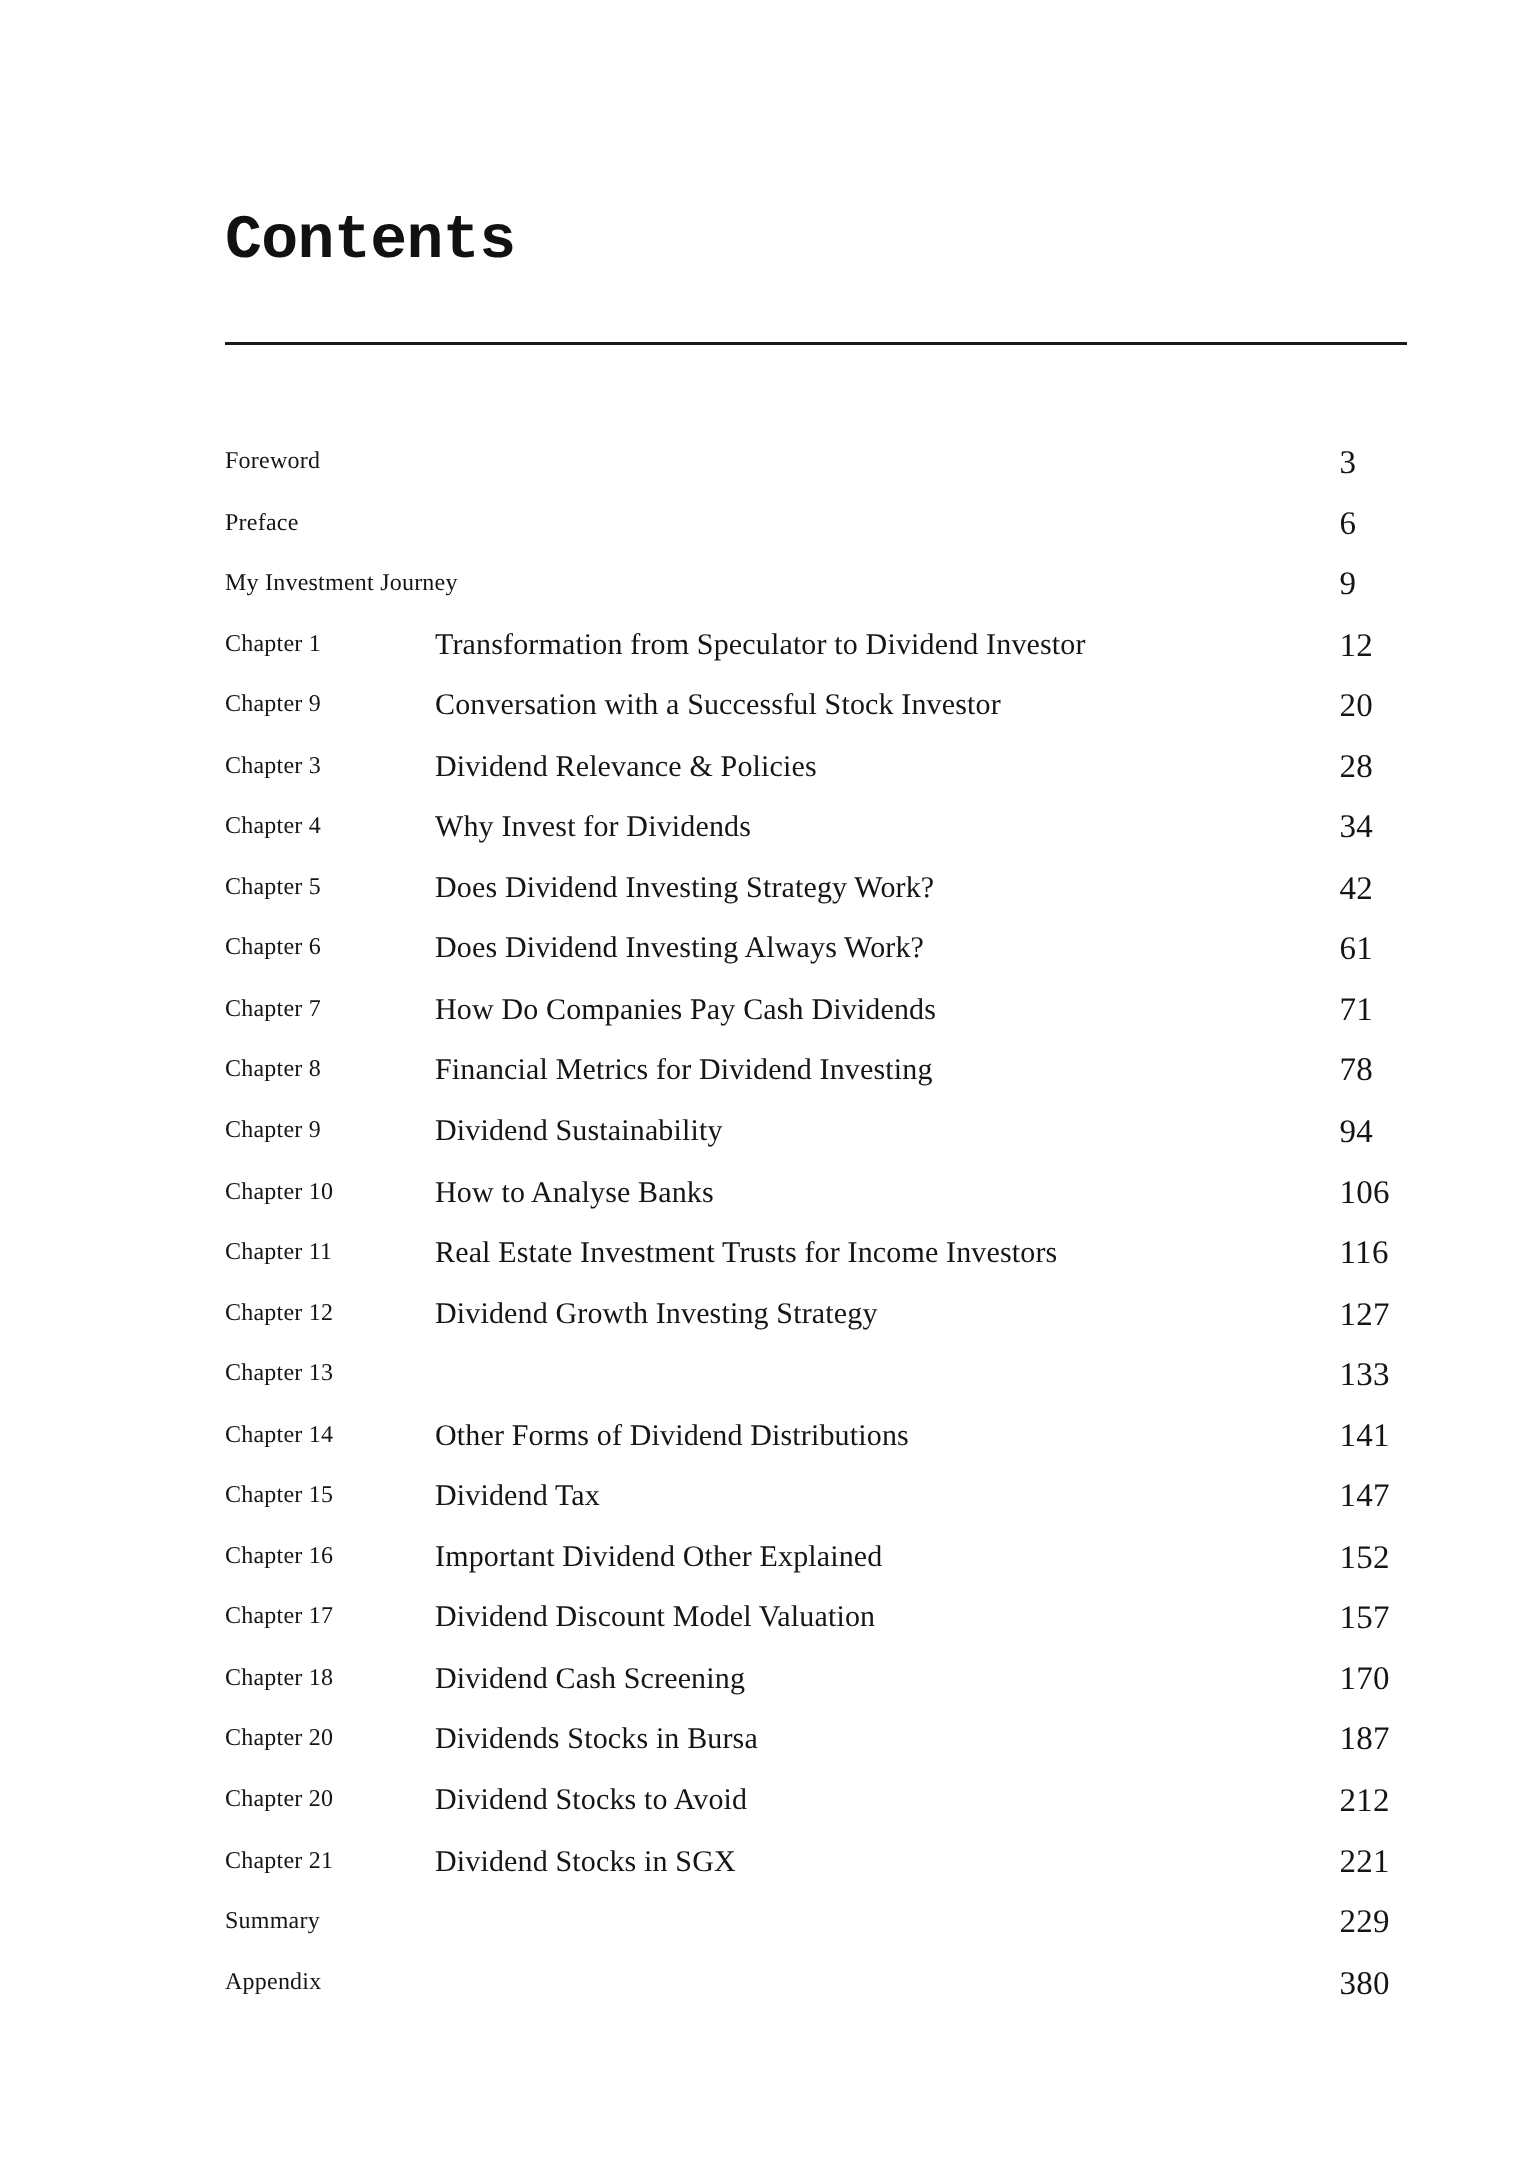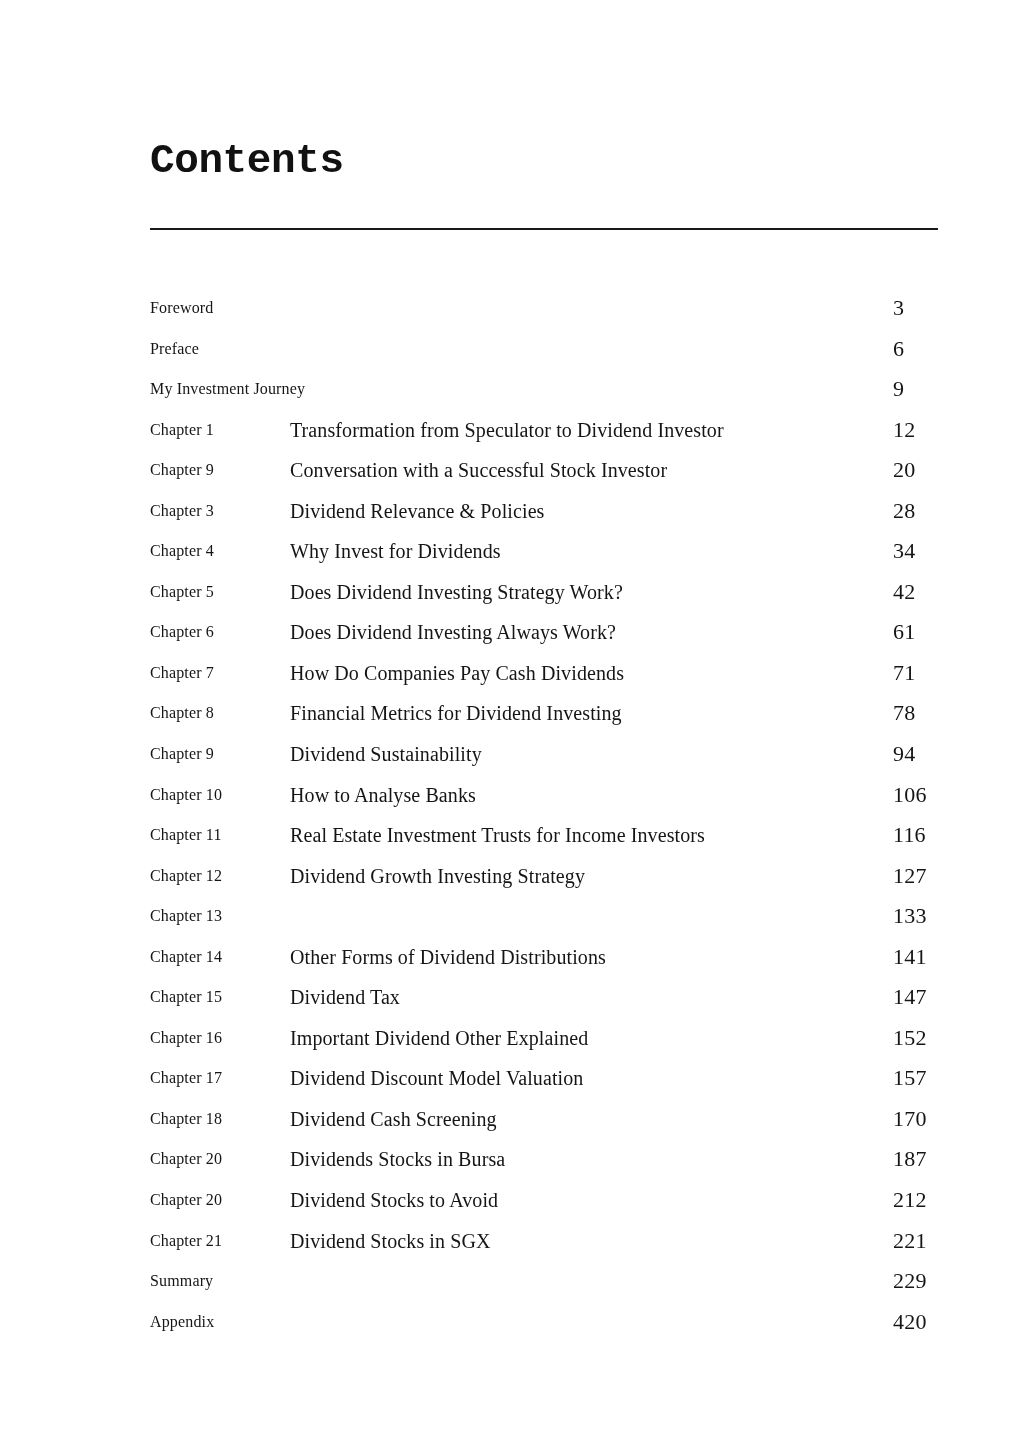--- a/index.html
+++ b/index.html
@@ -214,17 +214,17 @@
         <span class="toc-label">Chapter 21</span>
         <span class="toc-text">Dividend Stocks in SGX</span>
         <span class="toc-page">221</span>
       </div>
       <div class="toc-row plain">
         <span class="toc-label">Summary</span>
         <span class="toc-page">229</span>
       </div>
       <div class="toc-row plain">
         <span class="toc-label">Appendix</span>
-        <span class="toc-page">420</span>
+        <span class="toc-page">380</span>
       </div>
     </div>
 
 </div>
 
 </body></html>

